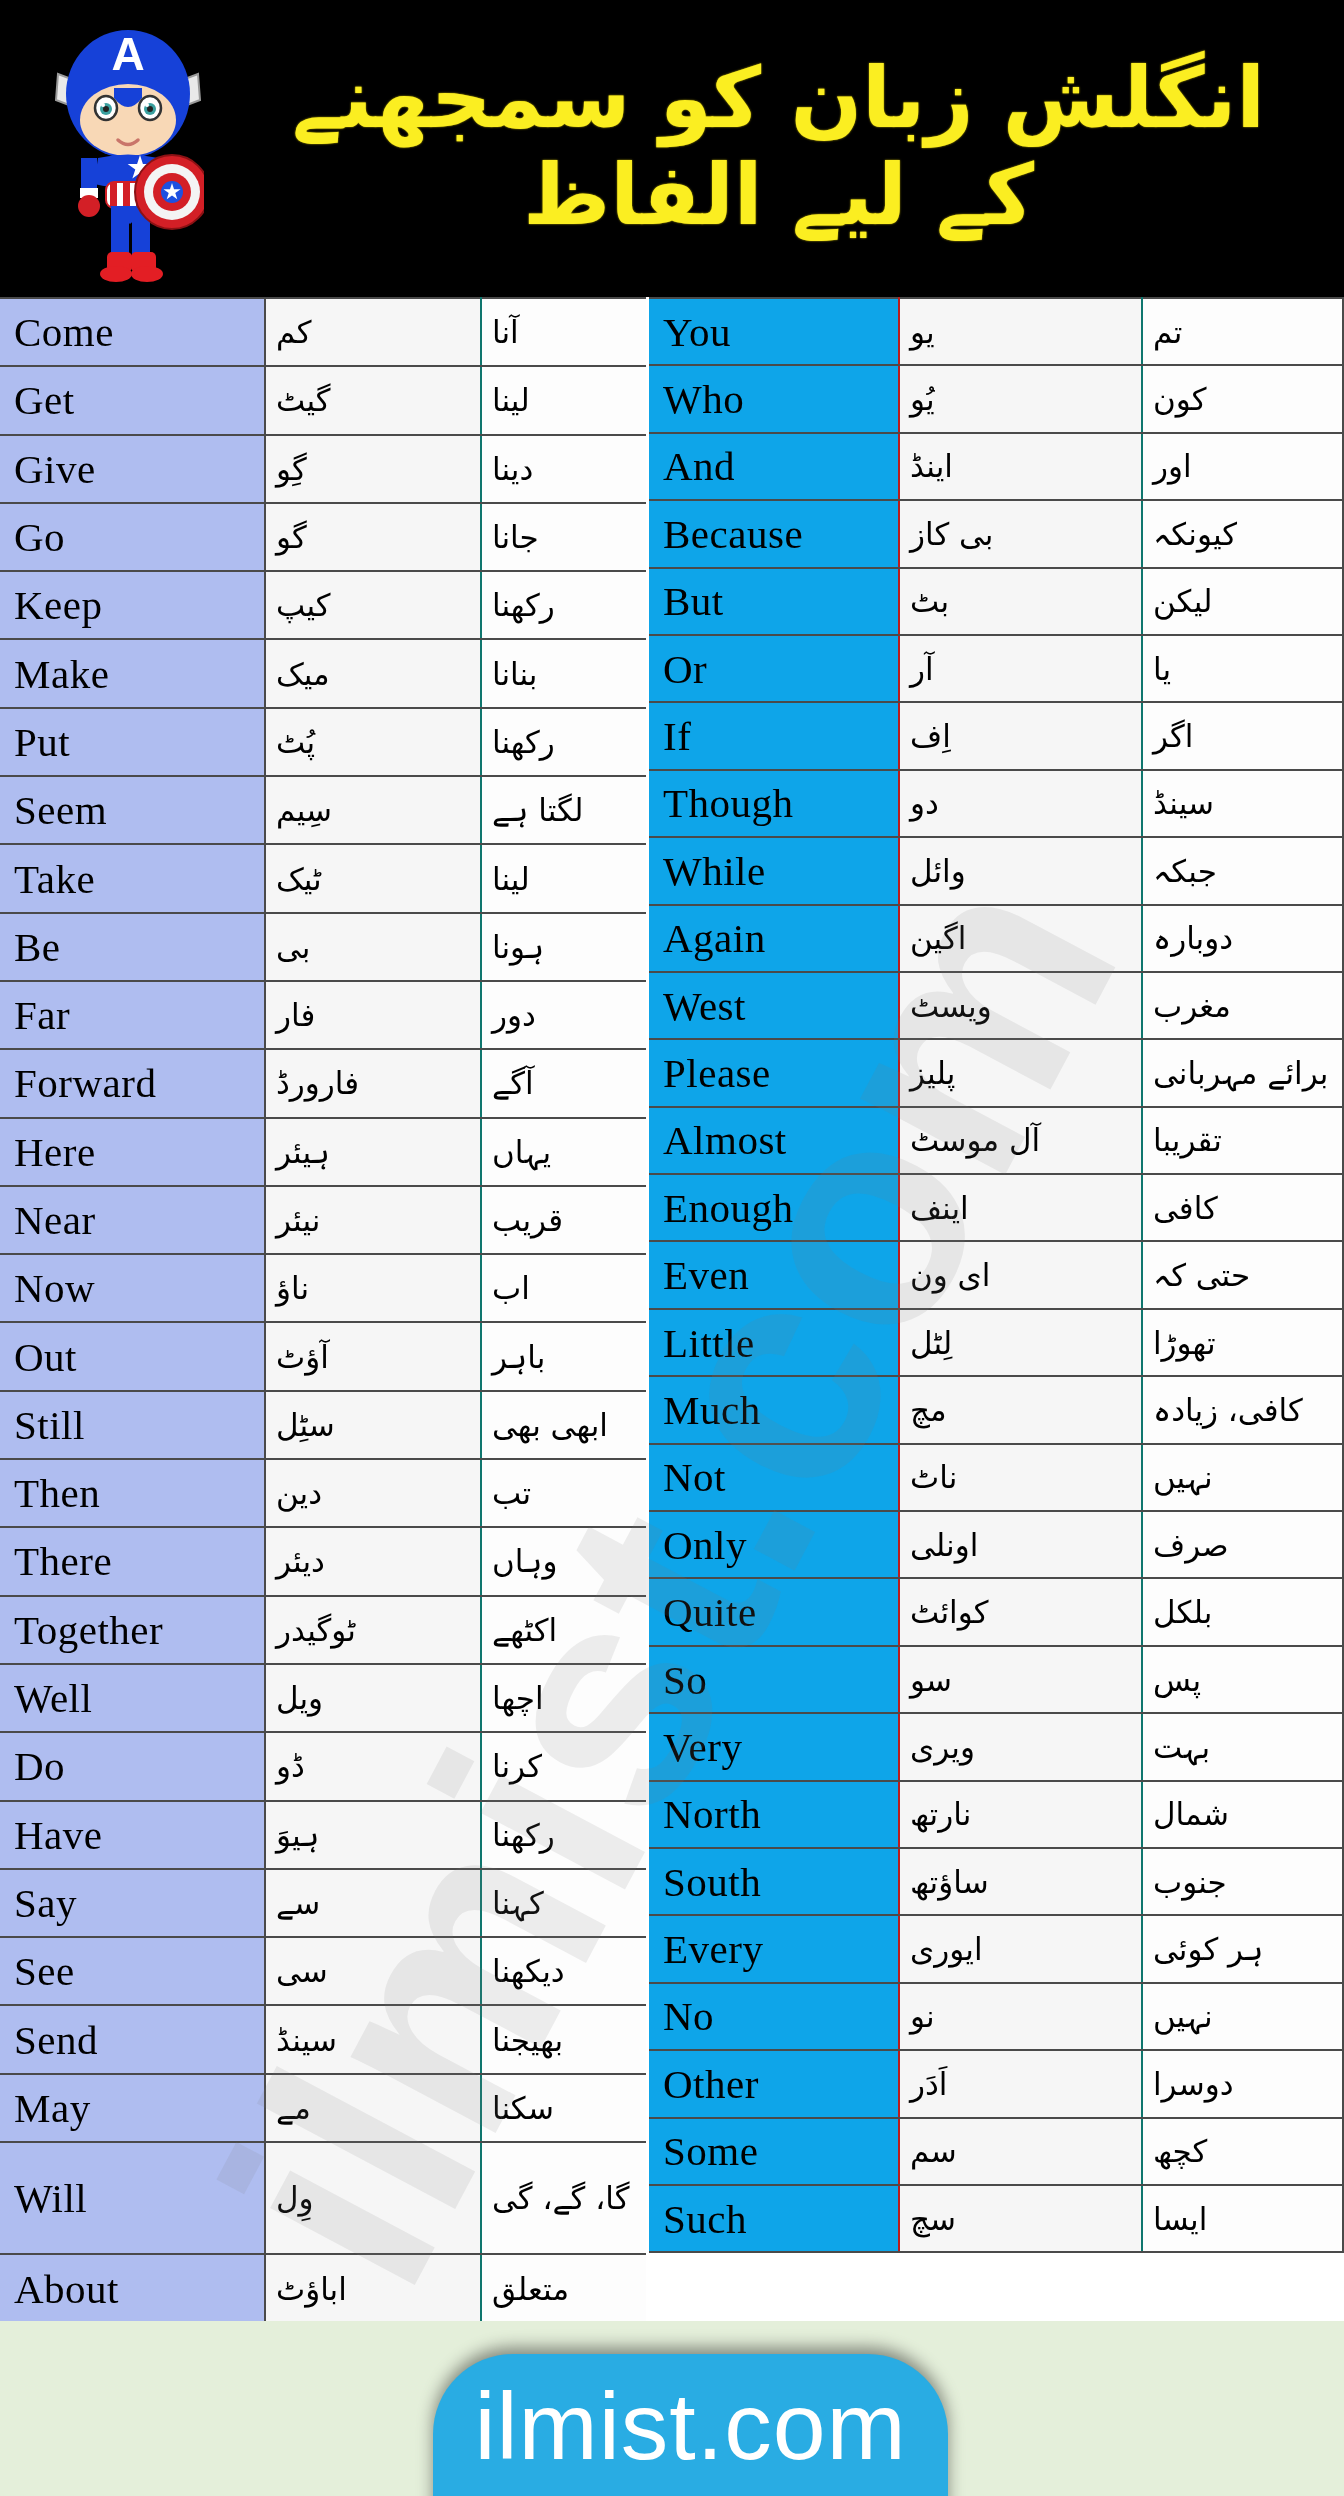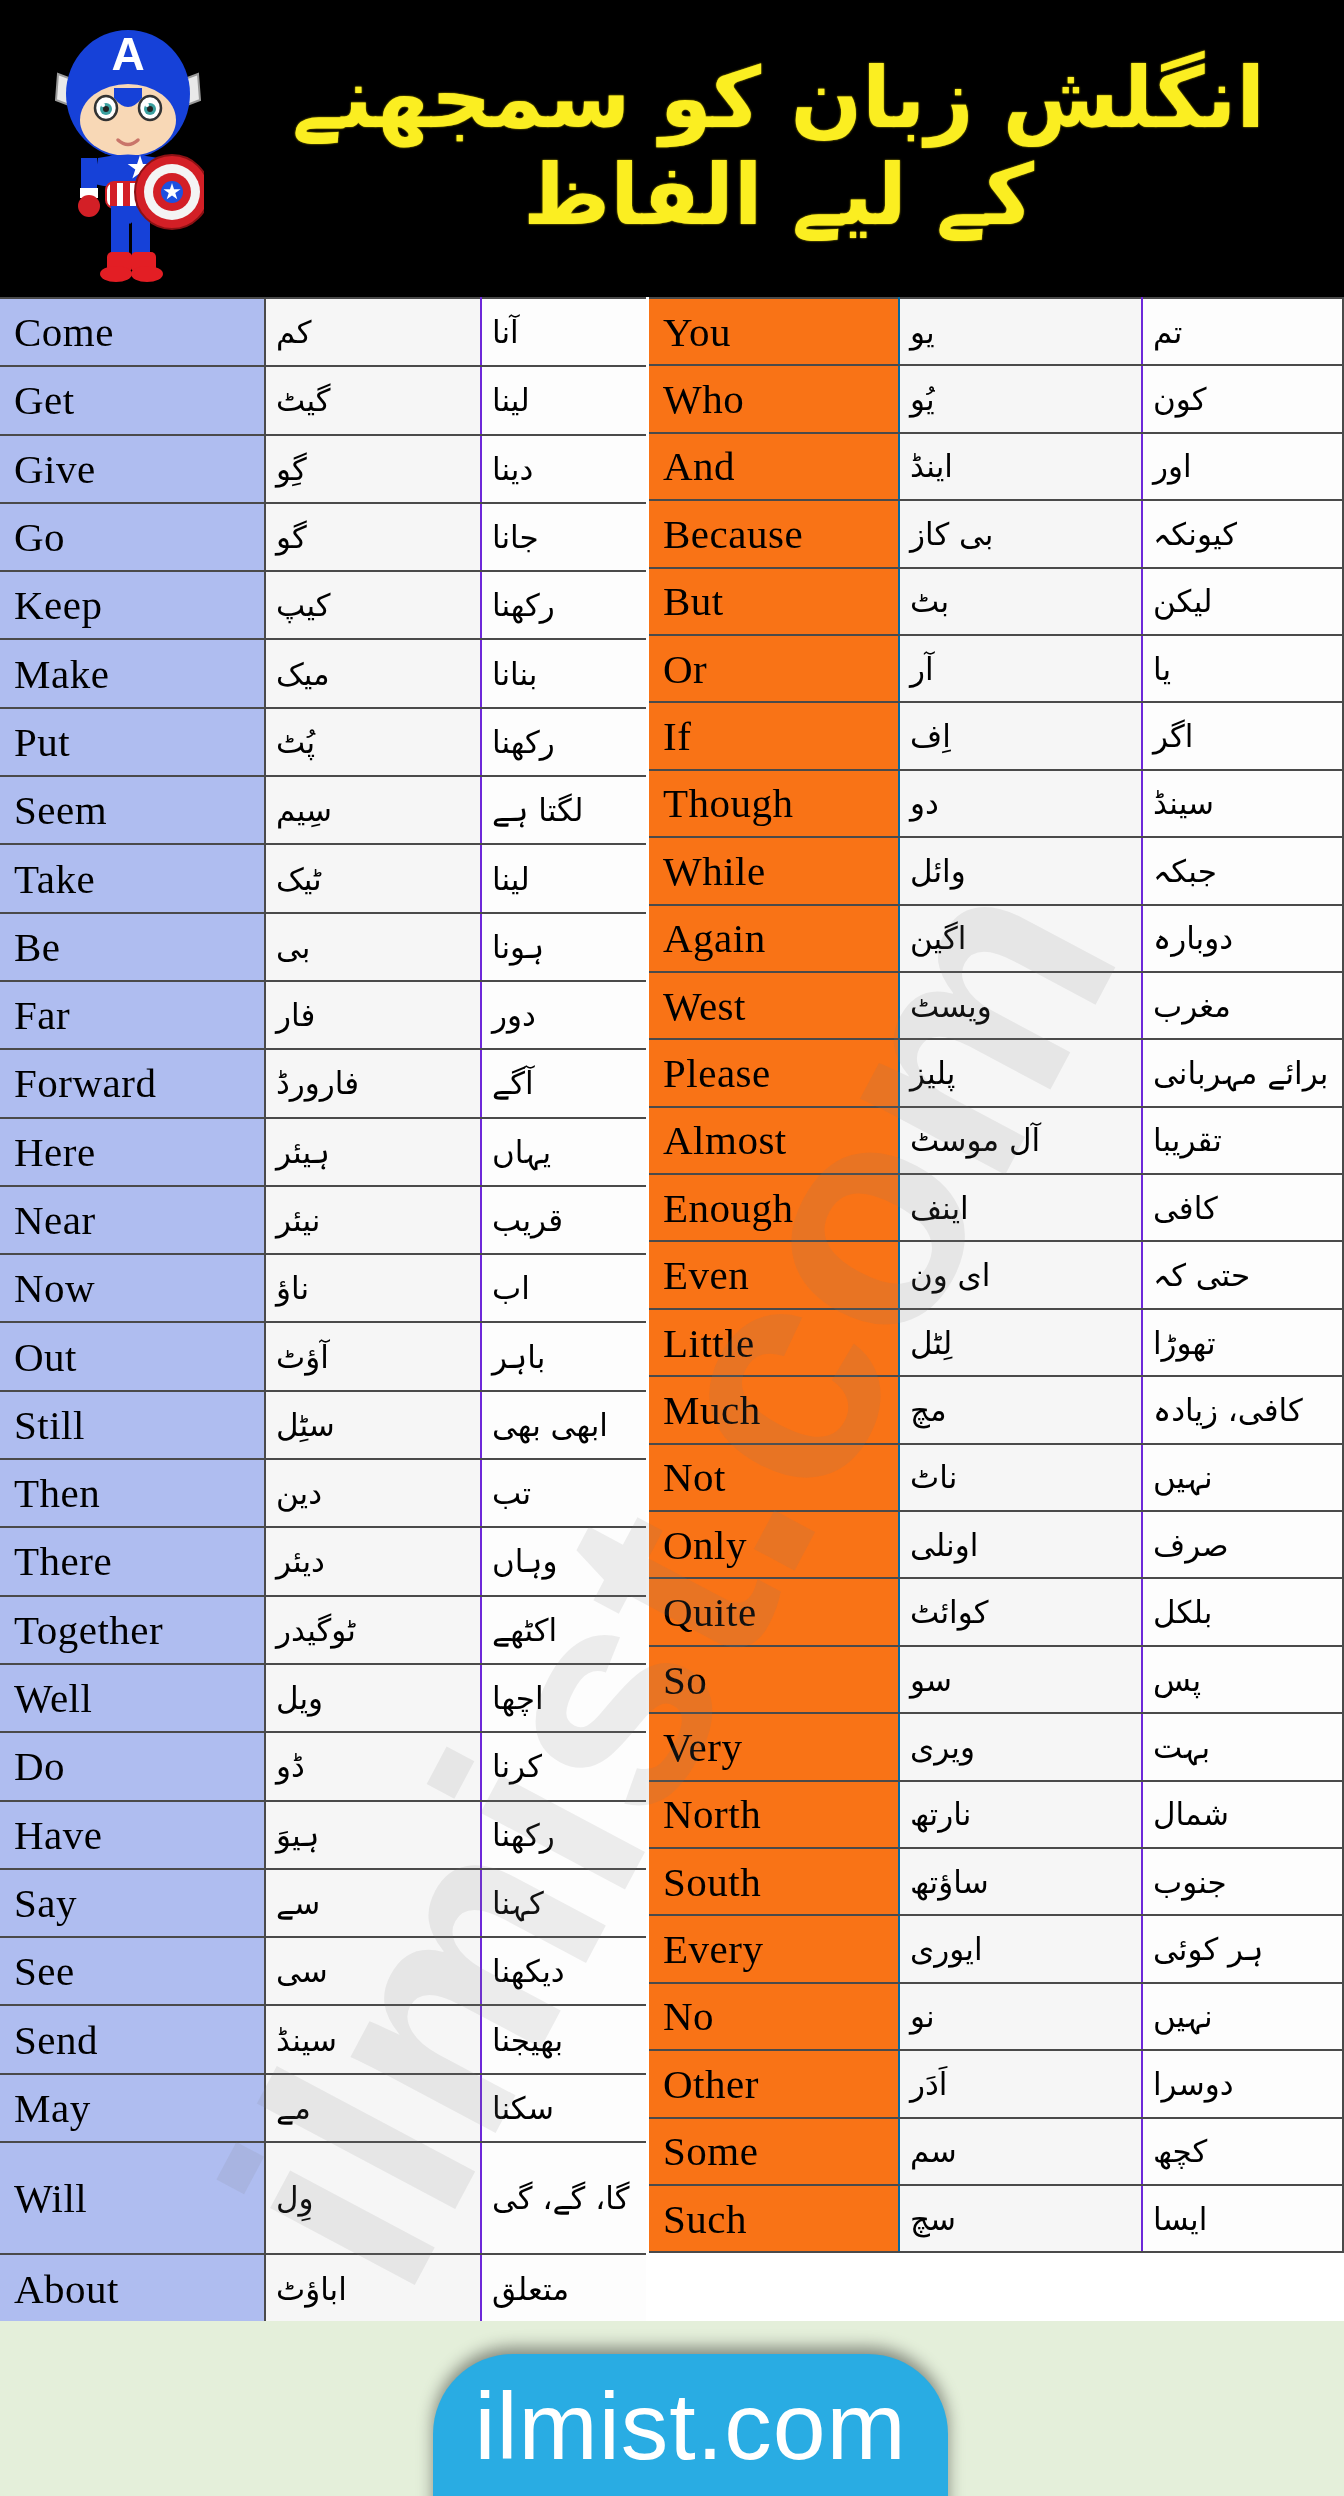--- a/index.html
+++ b/index.html
@@ -20,22 +20,22 @@
   table.vocab{border-collapse:collapse;table-layout:fixed;align-self:flex-start;
       border-top:2px solid #4a4a4a;}
   table.vocab td{border-bottom:2px solid #4a4a4a;vertical-align:middle;overflow:hidden;}
   .tbl-left{width:646px;}
   .tbl-right{width:694px;}
   .gap{width:4px;background:#fff;}
 
   td.c-en{font-family:"Liberation Serif",serif;font-size:41px;color:#000;
       padding:0 6px 0 14px;letter-spacing:.5px;}
   .tbl-left td.c-en{background:#AFBDF0;border-right:2px solid #4a4a4a;}
-  .tbl-right td.c-en{background:#f97316;border-right:2px solid #0369a1;margin-left:24px;}
-  td.c-pron{background:#F6F6F6;border-right:2px solid #6d28d9;}
+  .tbl-right td.c-en{background:#0ea5e9;border-right:2px solid #b91c1c;margin-left:24px;}
+  td.c-pron{background:#F6F6F6;border-right:2px solid #0f766e;}
   td.c-ur{background:#FDFDFD;}
   .tbl-right td.c-ur{border-right:2px solid #4a4a4a;margin-top:44px;}
   td.c-pron,td.c-ur{font-family:"DejaVu Sans",sans-serif;font-size:31px;color:#000;
       direction:rtl;text-align:left;padding:0 4px 0 10px;white-space:nowrap;}
 
   .tbl-left td{height:66.3px;}
   .tbl-right td{height:65.4px;}
   .tbl-left tr:nth-child(28) td{height:110px;}   
   .tbl-left tr:nth-child(29) td{height:68px;}
 

